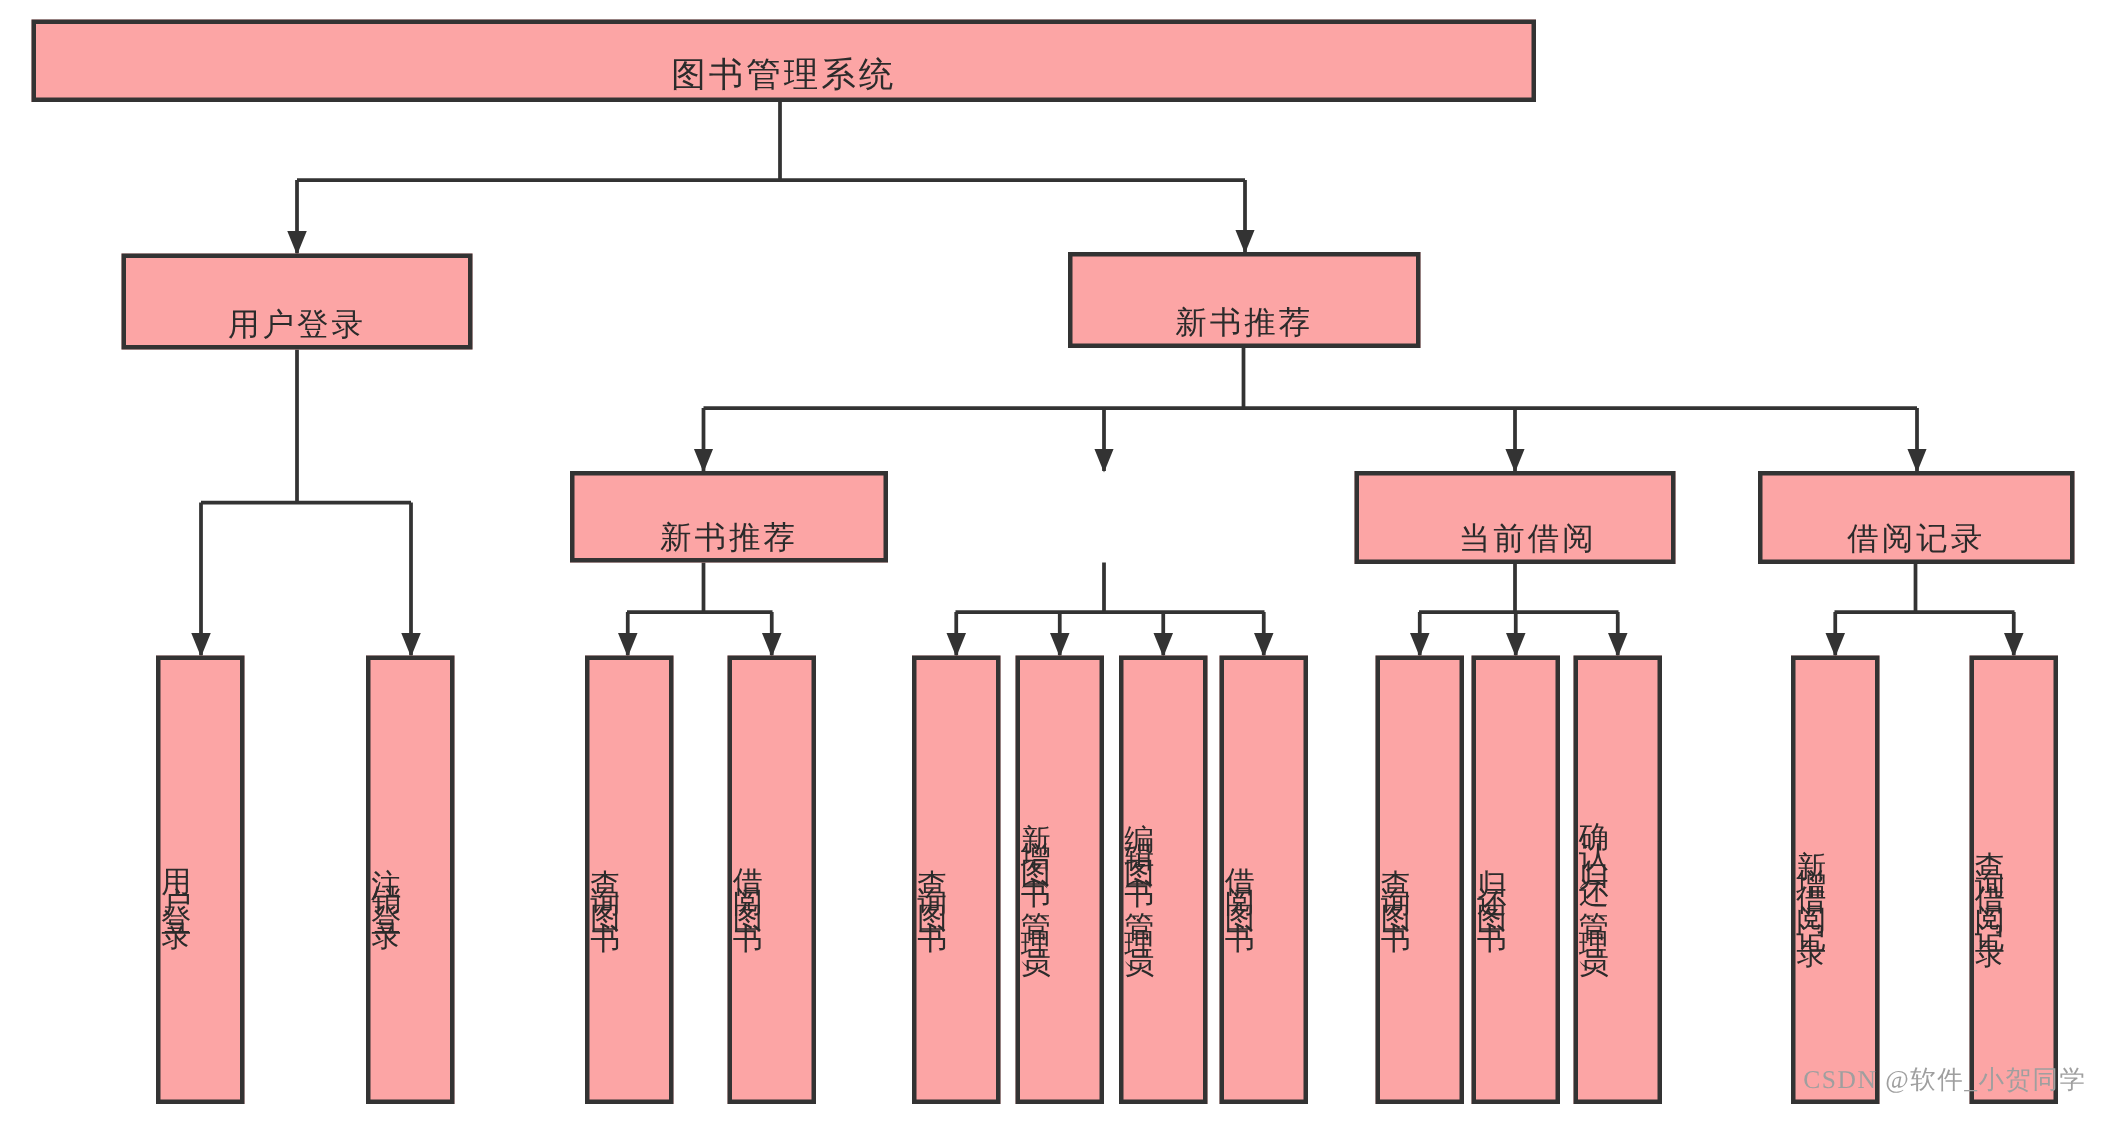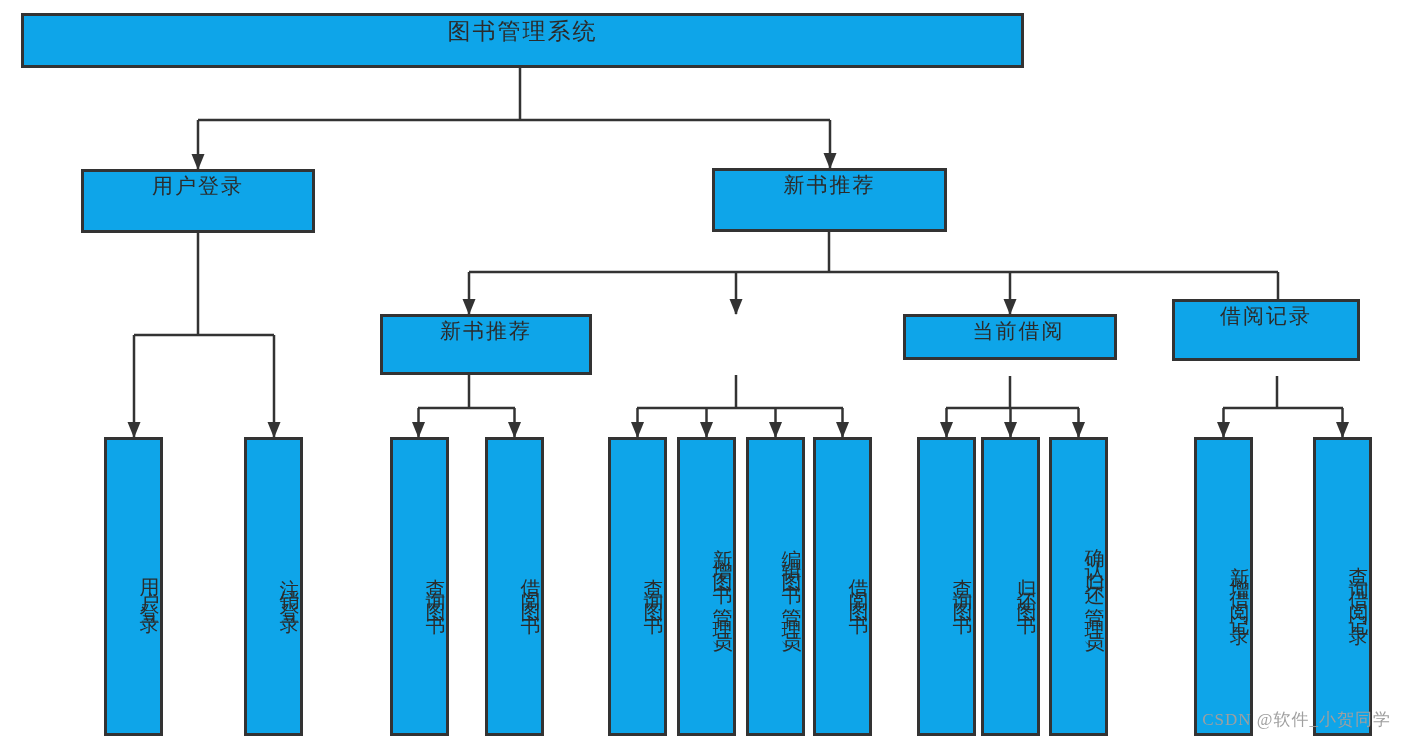--- a/index.html
+++ b/index.html
@@ -18,24 +18,24 @@
   #connectors {
     position: absolute;
     left: 0; top: 0;
     width: 1405px; height: 747px;
     z-index: 1;
   }
   .node {
     position: absolute;
     box-sizing: border-box;
     border: 3px solid #333333;
-    background: #0ea5e9;
+    background: #fca5a5;
     color: #2b2b2b;
     display: flex;
-    align-items: flex-start;
+    align-items: flex-end;
     justify-content: center;
     z-index: 2;
     letter-spacing: 2px;
   }
   .root-node  { font-size: 23px; }
   .mid-node   { font-size: 21px; }
   .leaf-node  {
     font-size: 20px;
     writing-mode: vertical-rl;
     letter-spacing: 12px;
@@ -116,24 +116,24 @@
   <div class="node mid-node" style="left:81px; top:169px; width:234px; height:64px;">
     <span>用户登录</span>
   </div>
   <div class="node mid-node" style="left:712px; top:168px; width:235px; height:64px;">
     <span>新书推荐</span>
   </div>
 
   <div class="node mid-node" style="left:380px; top:314px; width:212px; height:61px;">
     <span>新书推荐</span>
   </div>
-  <div class="node mid-node" style="left:903px; top:314px; width:214px; height:46px;padding-left:17px;">
+  <div class="node mid-node" style="left:903px; top:314px; width:214px; height:62px;padding-left:17px;">
     <span>当前借阅</span>
   </div>
-  <div class="node mid-node" style="left:1172px; top:299px; width:188px; height:62px;">
+  <div class="node mid-node" style="left:1172px; top:314px; width:211px; height:62px;">
     <span>借阅记录</span>
   </div>
 
   <div class="node leaf-node" style="left:104px; top:437px; width:59px; height:299px;">
     <span>用户登录</span>
   </div>
   <div class="node leaf-node" style="left:244px; top:437px; width:59px; height:299px;">
     <span>注销登录</span>
   </div>
 

